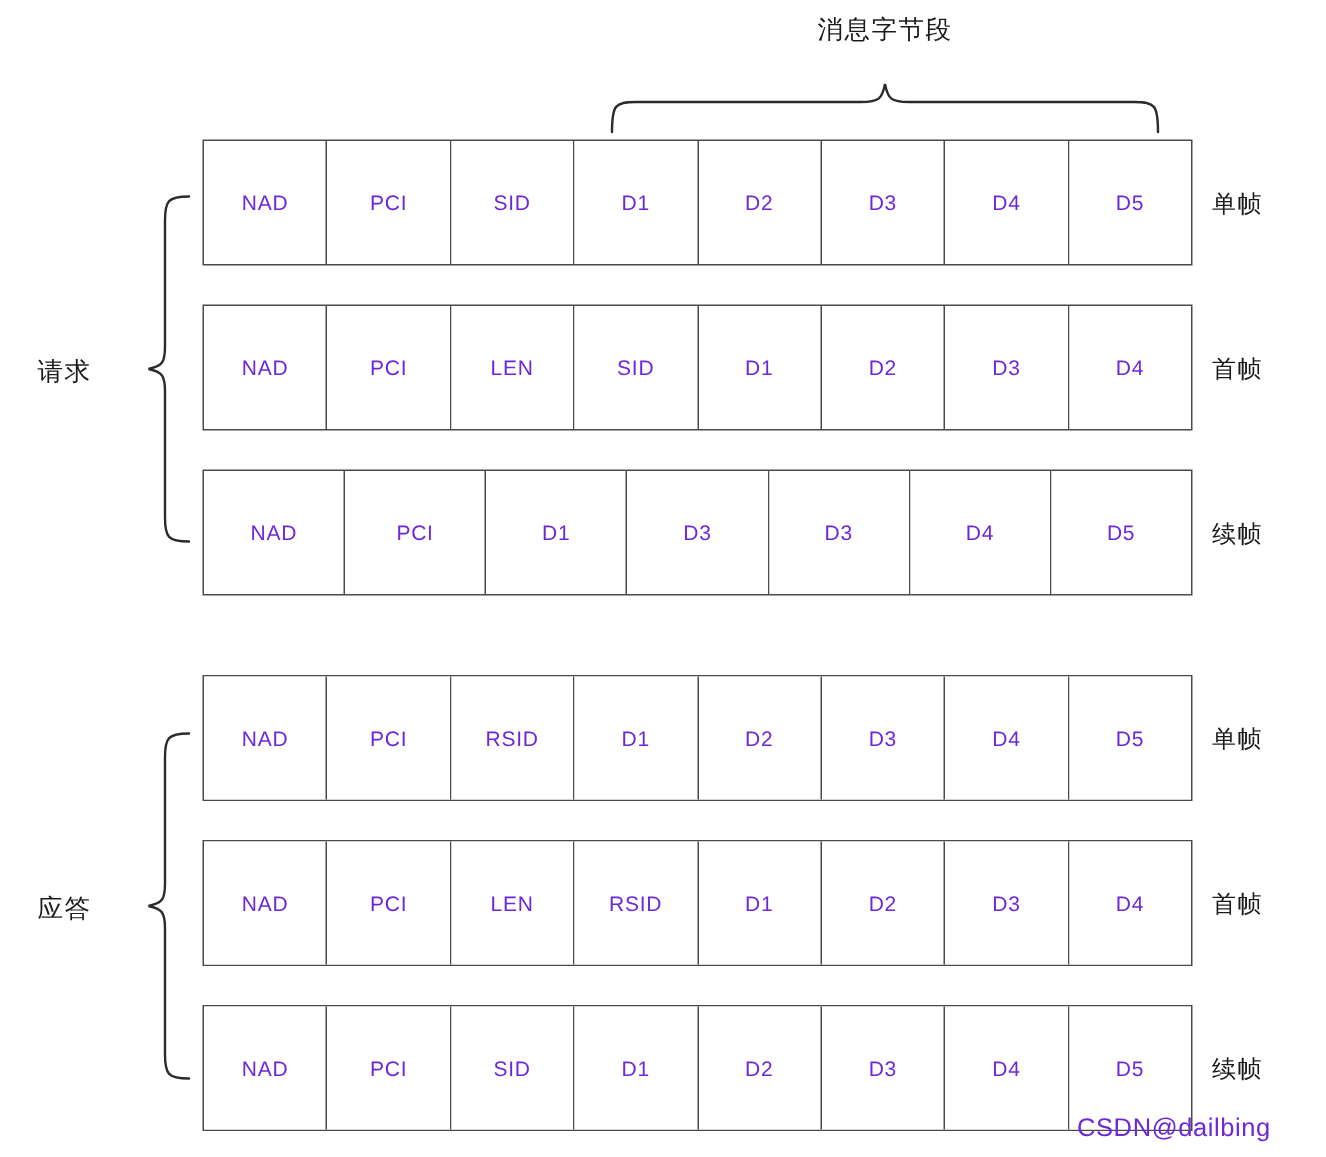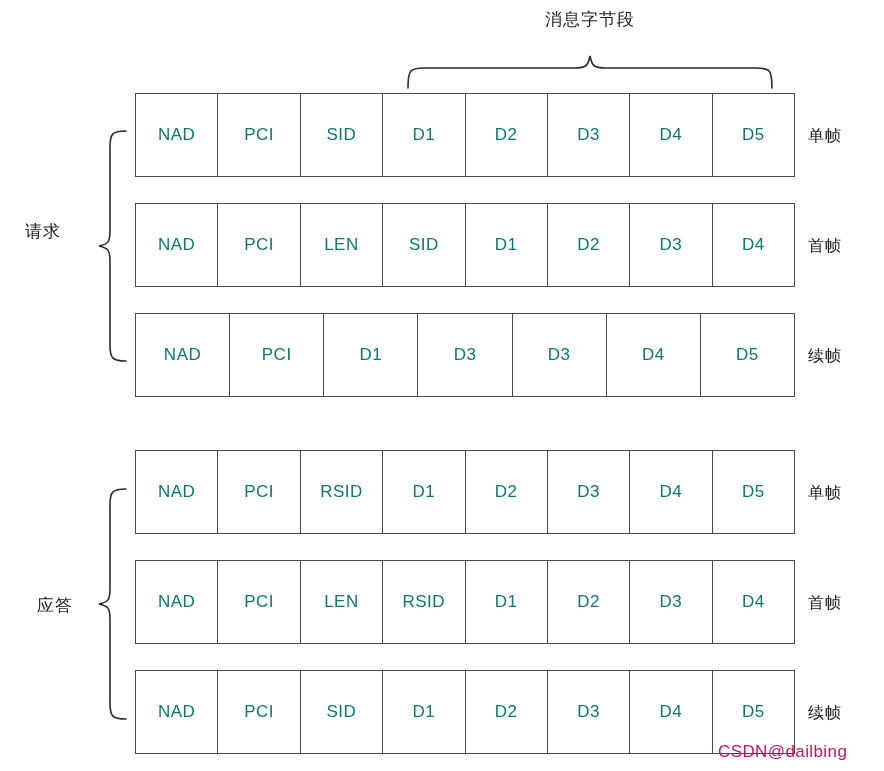--- a/index.html
+++ b/index.html
@@ -67,23 +67,23 @@
     border: 1.4px solid #4a4a4a;
     background: #ffffff;
   }
   .cell {
     flex: 1 1 0;
     box-sizing: border-box;
     border-right: 1.4px solid #4a4a4a;
     display: flex;
     align-items: center;
     justify-content: center;
-    font-size: 17px;
+    font-size: 14px;
     letter-spacing: 0.5px;
-    color: #0f766e;
+    color: #6d28d9;
     background: #ffffff;
   }
   .cell:last-child {
     border-right: none;
   }
 
   
   .row-label {
     position: absolute;
     left: 808px;
@@ -94,21 +94,21 @@
     white-space: nowrap;
     text-align: left;
   }
 
   
   .watermark {
     position: absolute;
     left: 718px;
     top: 742px;
     font-size: 17px;
-    color: #be185d;
+    color: #6d28d9;
     letter-spacing: 0.4px;
     white-space: nowrap;
     user-select: none;
   }
 </style>
 </head>
 <body>
 
 <div id="canvas">
 
@@ -134,21 +134,21 @@
 
     <path d="M 126 489
              C 112 489, 110 492, 110 505
              L 110 589
              C 110 600, 108 602, 99 604
              C 108 606, 110 608, 110 619
              L 110 703
              C 110 716, 112 719, 126 719"></path>
   </svg>
 
-  <div class="group-label" style="left:0px; top:220px;">请求</div>
+  <div class="group-label" style="left:0px; top:236px;">请求</div>
 
   <div class="frame-row" style="top:93px;">
     <div class="cell">NAD</div>
     <div class="cell">PCI</div>
     <div class="cell">SID</div>
     <div class="cell">D1</div>
     <div class="cell">D2</div>
     <div class="cell">D3</div>
     <div class="cell">D4</div>
     <div class="cell">D5</div>
@@ -171,21 +171,21 @@
     <div class="cell">NAD</div>
     <div class="cell">PCI</div>
     <div class="cell">D1</div>
     <div class="cell">D3</div>
     <div class="cell">D3</div>
     <div class="cell">D4</div>
     <div class="cell">D5</div>
   </div>
   <div class="row-label" style="top:346px;">续帧</div>
 
-  <div class="group-label" style="left:12px; top:594px;">应答</div>
+  <div class="group-label" style="left:0px; top:594px;">应答</div>
 
   <div class="frame-row" style="top:450px;">
     <div class="cell">NAD</div>
     <div class="cell">PCI</div>
     <div class="cell">RSID</div>
     <div class="cell">D1</div>
     <div class="cell">D2</div>
     <div class="cell">D3</div>
     <div class="cell">D4</div>
     <div class="cell">D5</div>

